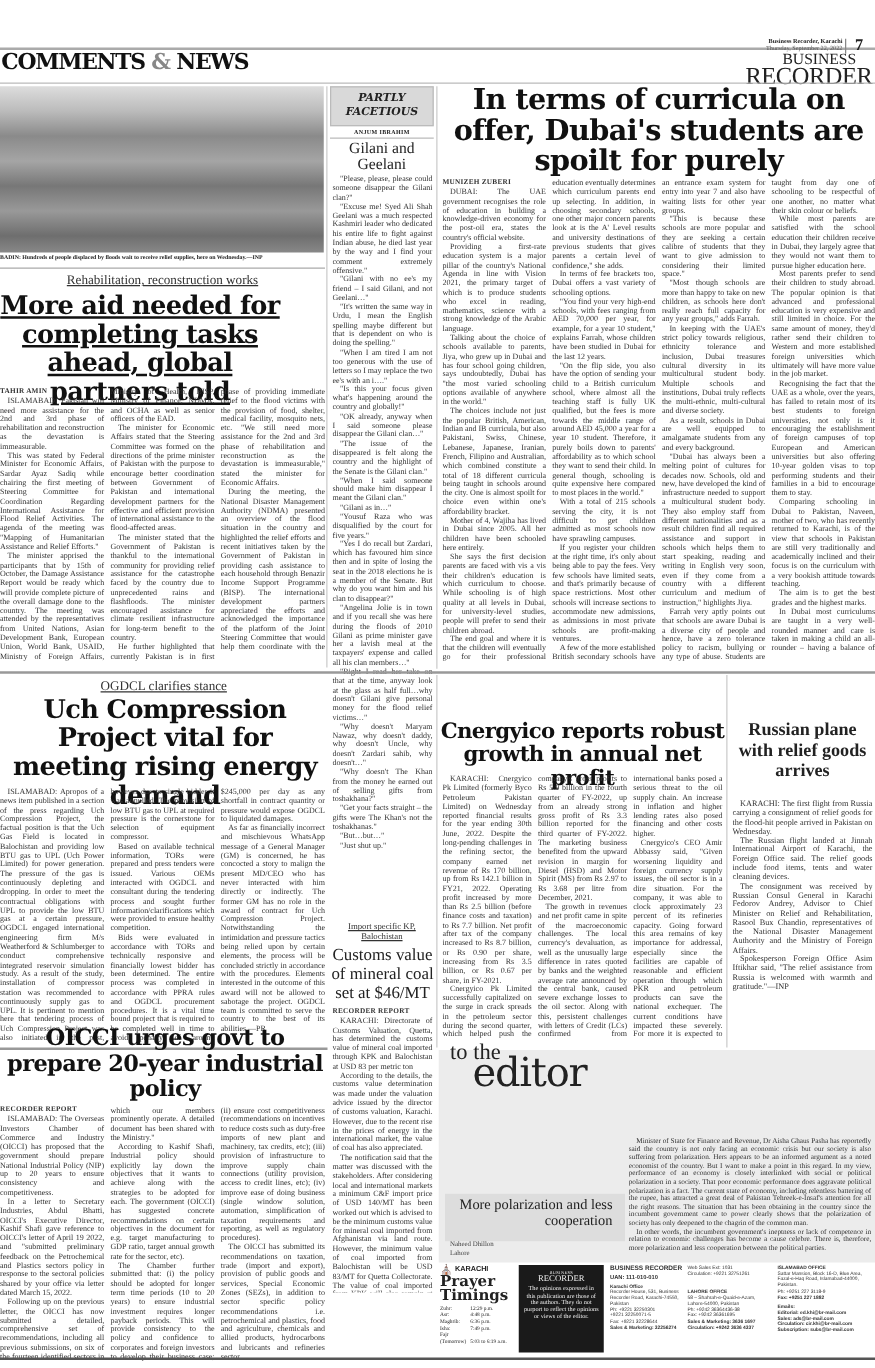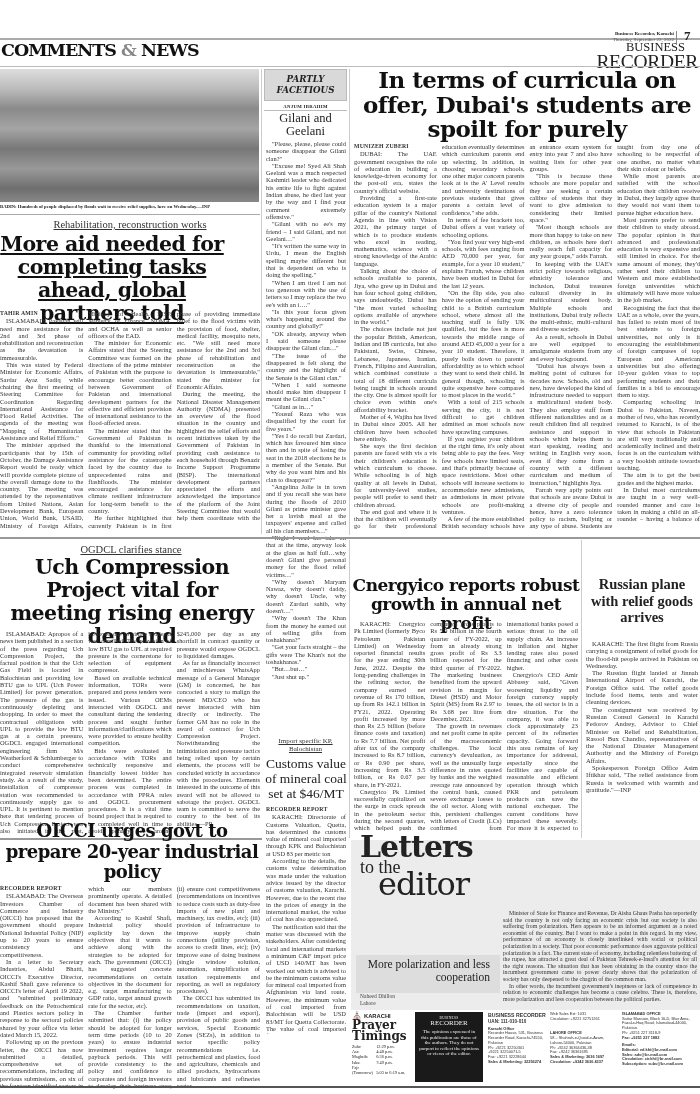--- a/index.html
+++ b/index.html
@@ -162,21 +162,20 @@
   <p>ISLAMABAD: The Overseas Investors Chamber of Commerce and Industry (OICCI) has proposed that the government should prepare National Industrial Policy (NIP) up to 20 years to ensure consistency and competitiveness.</p>
     <p>In a letter to Secretary Industries, Abdul Bhatti, OICCI's Executive Director, Kashif Shafi gave reference to OICCI's letter of April 19 2022, and "submitted preliminary feedback on the Petrochemical and Plastics sectors policy in response to the sectoral policies shared by your office via letter dated March 15, 2022.</p>
     <p>Following up on the previous letter, the OICCI has now submitted a detailed, comprehensive set of recommendations, including all previous submissions, on six of the fourteen identified sectors in which our members prominently operate. A detailed document has been shared with the Ministry."</p>
     <p>According to Kashif Shafi, Industrial policy should explicitly lay down the objectives that it wants to achieve along with the strategies to be adopted for each. The government (OICCI) has suggested concrete recommendations on certain objectives in the document for e.g. target manufacturing to GDP ratio, target annual growth rate for the sector, etc).</p>
     <p>The Chamber further submitted that: (i) the policy should be adopted for longer term time periods (10 to 20 years) to ensure industrial investment requires longer payback periods. This will provide consistency to the policy and confidence to corporates and foreign investors to develop their business case; (ii) ensure cost competitiveness (recommendations on incentives to reduce costs such as duty-free imports of new plant and machinery, tax credits, etc); (iii) provision of infrastructure to improve supply chain connections (utility provision, access to credit lines, etc); (iv) improve ease of doing business (single window solution, automation, simplification of taxation requirements and reporting, as well as regulatory procedures).</p>
     <p>The OICCI has submitted its recommendations on taxation, trade (import and export), provision of public goods and services, Special Economic Zones (SEZs), in addition to sector specific policy recommendations i.e. petrochemical and plastics, food and agriculture, chemicals and allied products, hydrocarbons and lubricants and refineries sector.</p>
 </div>
 
 <div class="abs" style="left:351px;top:840px;width:349px;height:170px;background:#ececec;"></div>
 <div class="abs" style="left:360px;top:834px;font-family:'DejaVu Serif',serif;color:#222;line-height:.88;">
-  <div style="font-weight:bold;font-size:30px;letter-spacing:-1px;">Letters</div>
   <div style="display:flex;align-items:flex-end;">
     <span style="font-family:'Liberation Serif',serif;font-size:18px;margin-right:2px;">to the</span>
   </div>
   <div style="font-weight:normal;font-size:32px;letter-spacing:-1px;margin-left:18px;margin-top:-6px;">editor</div>
 </div>
 <div class="abs" style="left:356px;top:955px;width:144px;height:38px;background:#ddd;"></div>
 <div class="abs" style="left:350px;top:958px;width:140px;font-size:11.5px;line-height:13px;font-family:'Liberation Serif',serif;color:#222;text-align:right;">More polarization and less cooperation</div>
 <div class="abs" style="left:360px;top:993px;font-size:5.5px;line-height:6.5px;color:#444;">
   <div>Naheed Dhillon</div>
   <div>Lahore</div>

